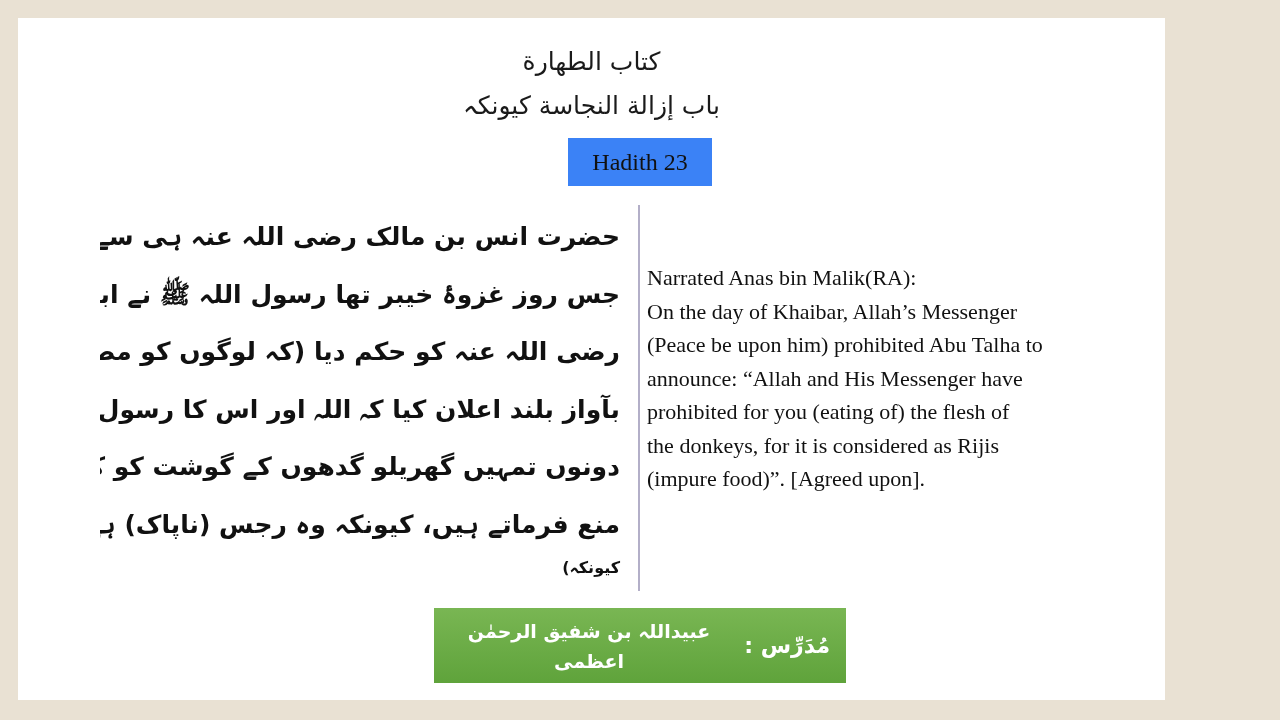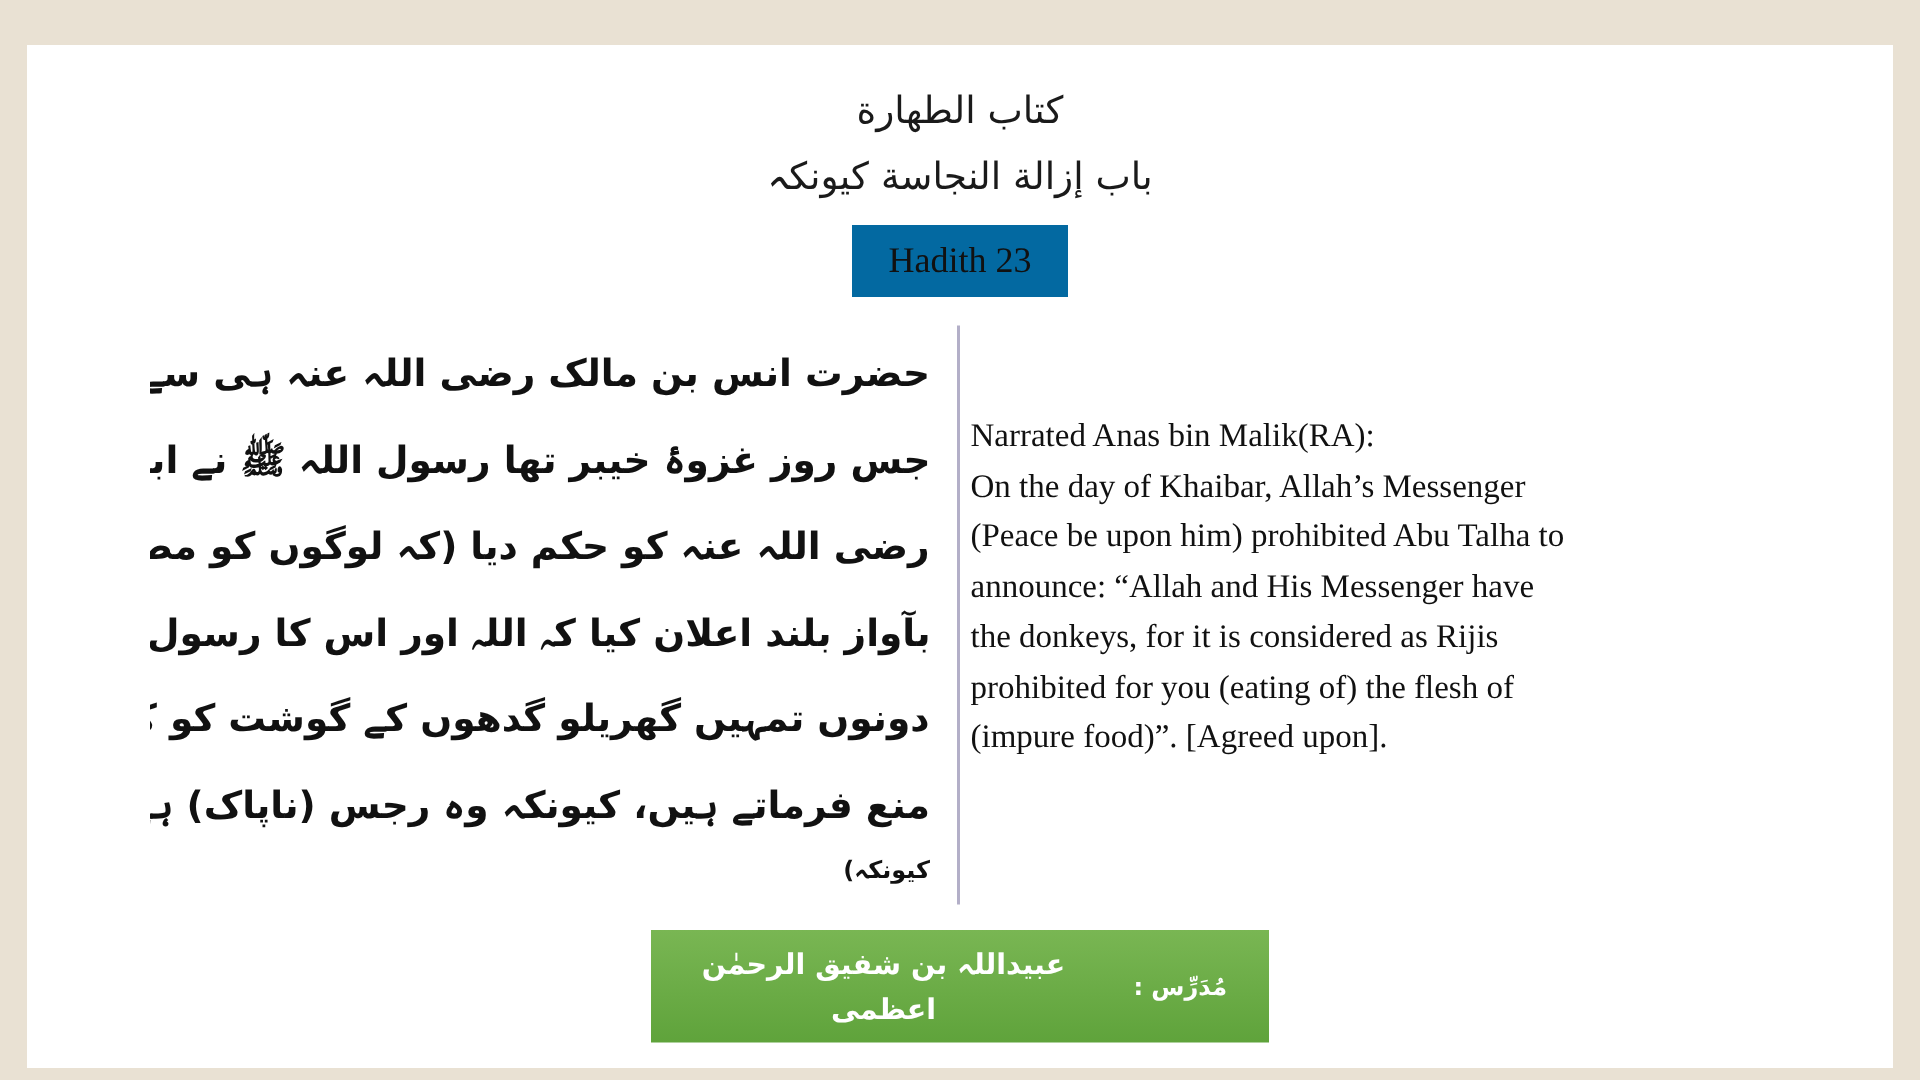--- a/index.html
+++ b/index.html
@@ -5,23 +5,22 @@
     * { box-sizing: border-box; margin: 0; padding: 0; }
     html, body { width: 1280px; height: 720px; overflow: hidden; }
     body {
       background: #e9e1d3;
       position: relative;
       font-family: "DejaVu Serif", serif;
     }
     .slide {
       position: absolute;
       left: 18px; top: 18px;
-      width: 1244px; height: 682px;
+      width: 1147px; height: 682px;
       background: #ffffff;
-      margin-top: 12px;
     }
     .book-title {
       position: absolute;
       left: 0; width: 100%;
       top: 26px;
       text-align: center;
       direction: rtl;
       font-family: "DejaVu Sans", sans-serif;
       font-size: 25px;
       color: #1a1a1a;
@@ -35,21 +34,21 @@
       direction: rtl;
       font-family: "DejaVu Sans", sans-serif;
       font-size: 25px;
       color: #1a1a1a;
       line-height: 36px;
     }
     .hadith-badge {
       position: absolute;
       left: 550px; top: 120px;
       width: 144px; height: 48px;
-      background: #0369a1;
+      background: #3b82f6;
       display: flex; align-items: center; justify-content: center;
       font-family: "Liberation Serif", serif;
       font-size: 24px;
       color: #111111;
     }
     .urdu-text {
       position: absolute;
       left: 82px; top: 190px;
       width: 520px;
       direction: rtl;
@@ -84,22 +83,22 @@
       left: 416px; top: 590px;
       width: 412px; height: 75px;
       background: linear-gradient(to bottom, #79b653, #5fa33b);
       display: flex; align-items: center;
       direction: rtl;
       color: #ffffff;
       font-family: "DejaVu Sans", sans-serif;
       font-weight: bold;
     }
     .teacher-label {
-      font-size: 16px;
-      padding-right: 28px;
+      font-size: 22px;
+      padding-right: 16px;
       width: 110px;
       text-align: right;
     }
     .teacher-info {
       flex: 1;
       text-align: center;
       padding-left: 8px;
     }
     .teacher-name { font-size: 19px; line-height: 30px; display: block; }
     .teacher-inst { font-size: 17px; line-height: 28px; display: block; }
@@ -124,22 +123,22 @@
     <span class="urdu-ref">کیونکہ)</span>
   </div>
 
   <div class="divider"></div>
 
   <div class="english-text">
     <span class="line">Narrated Anas bin Malik(RA):</span>
     <span class="line">On the day of Khaibar, Allah’s Messenger</span>
     <span class="line">(Peace be upon him) prohibited Abu Talha to</span>
     <span class="line">announce: “Allah and His Messenger have</span>
+    <span class="line">prohibited for you (eating of) the flesh of</span>
     <span class="line">the donkeys, for it is considered as Rijis</span>
-    <span class="line">prohibited for you (eating of) the flesh of</span>
     <span class="line">(impure food)”. [Agreed upon].</span>
   </div>
 
   <div class="teacher-box">
     <div class="teacher-label">مُدَرِّس :</div>
     <div class="teacher-info">
       <span class="teacher-name">عبیداللہ بن شفیق الرحمٰن اعظمی</span>
     </div>
   </div>
 

